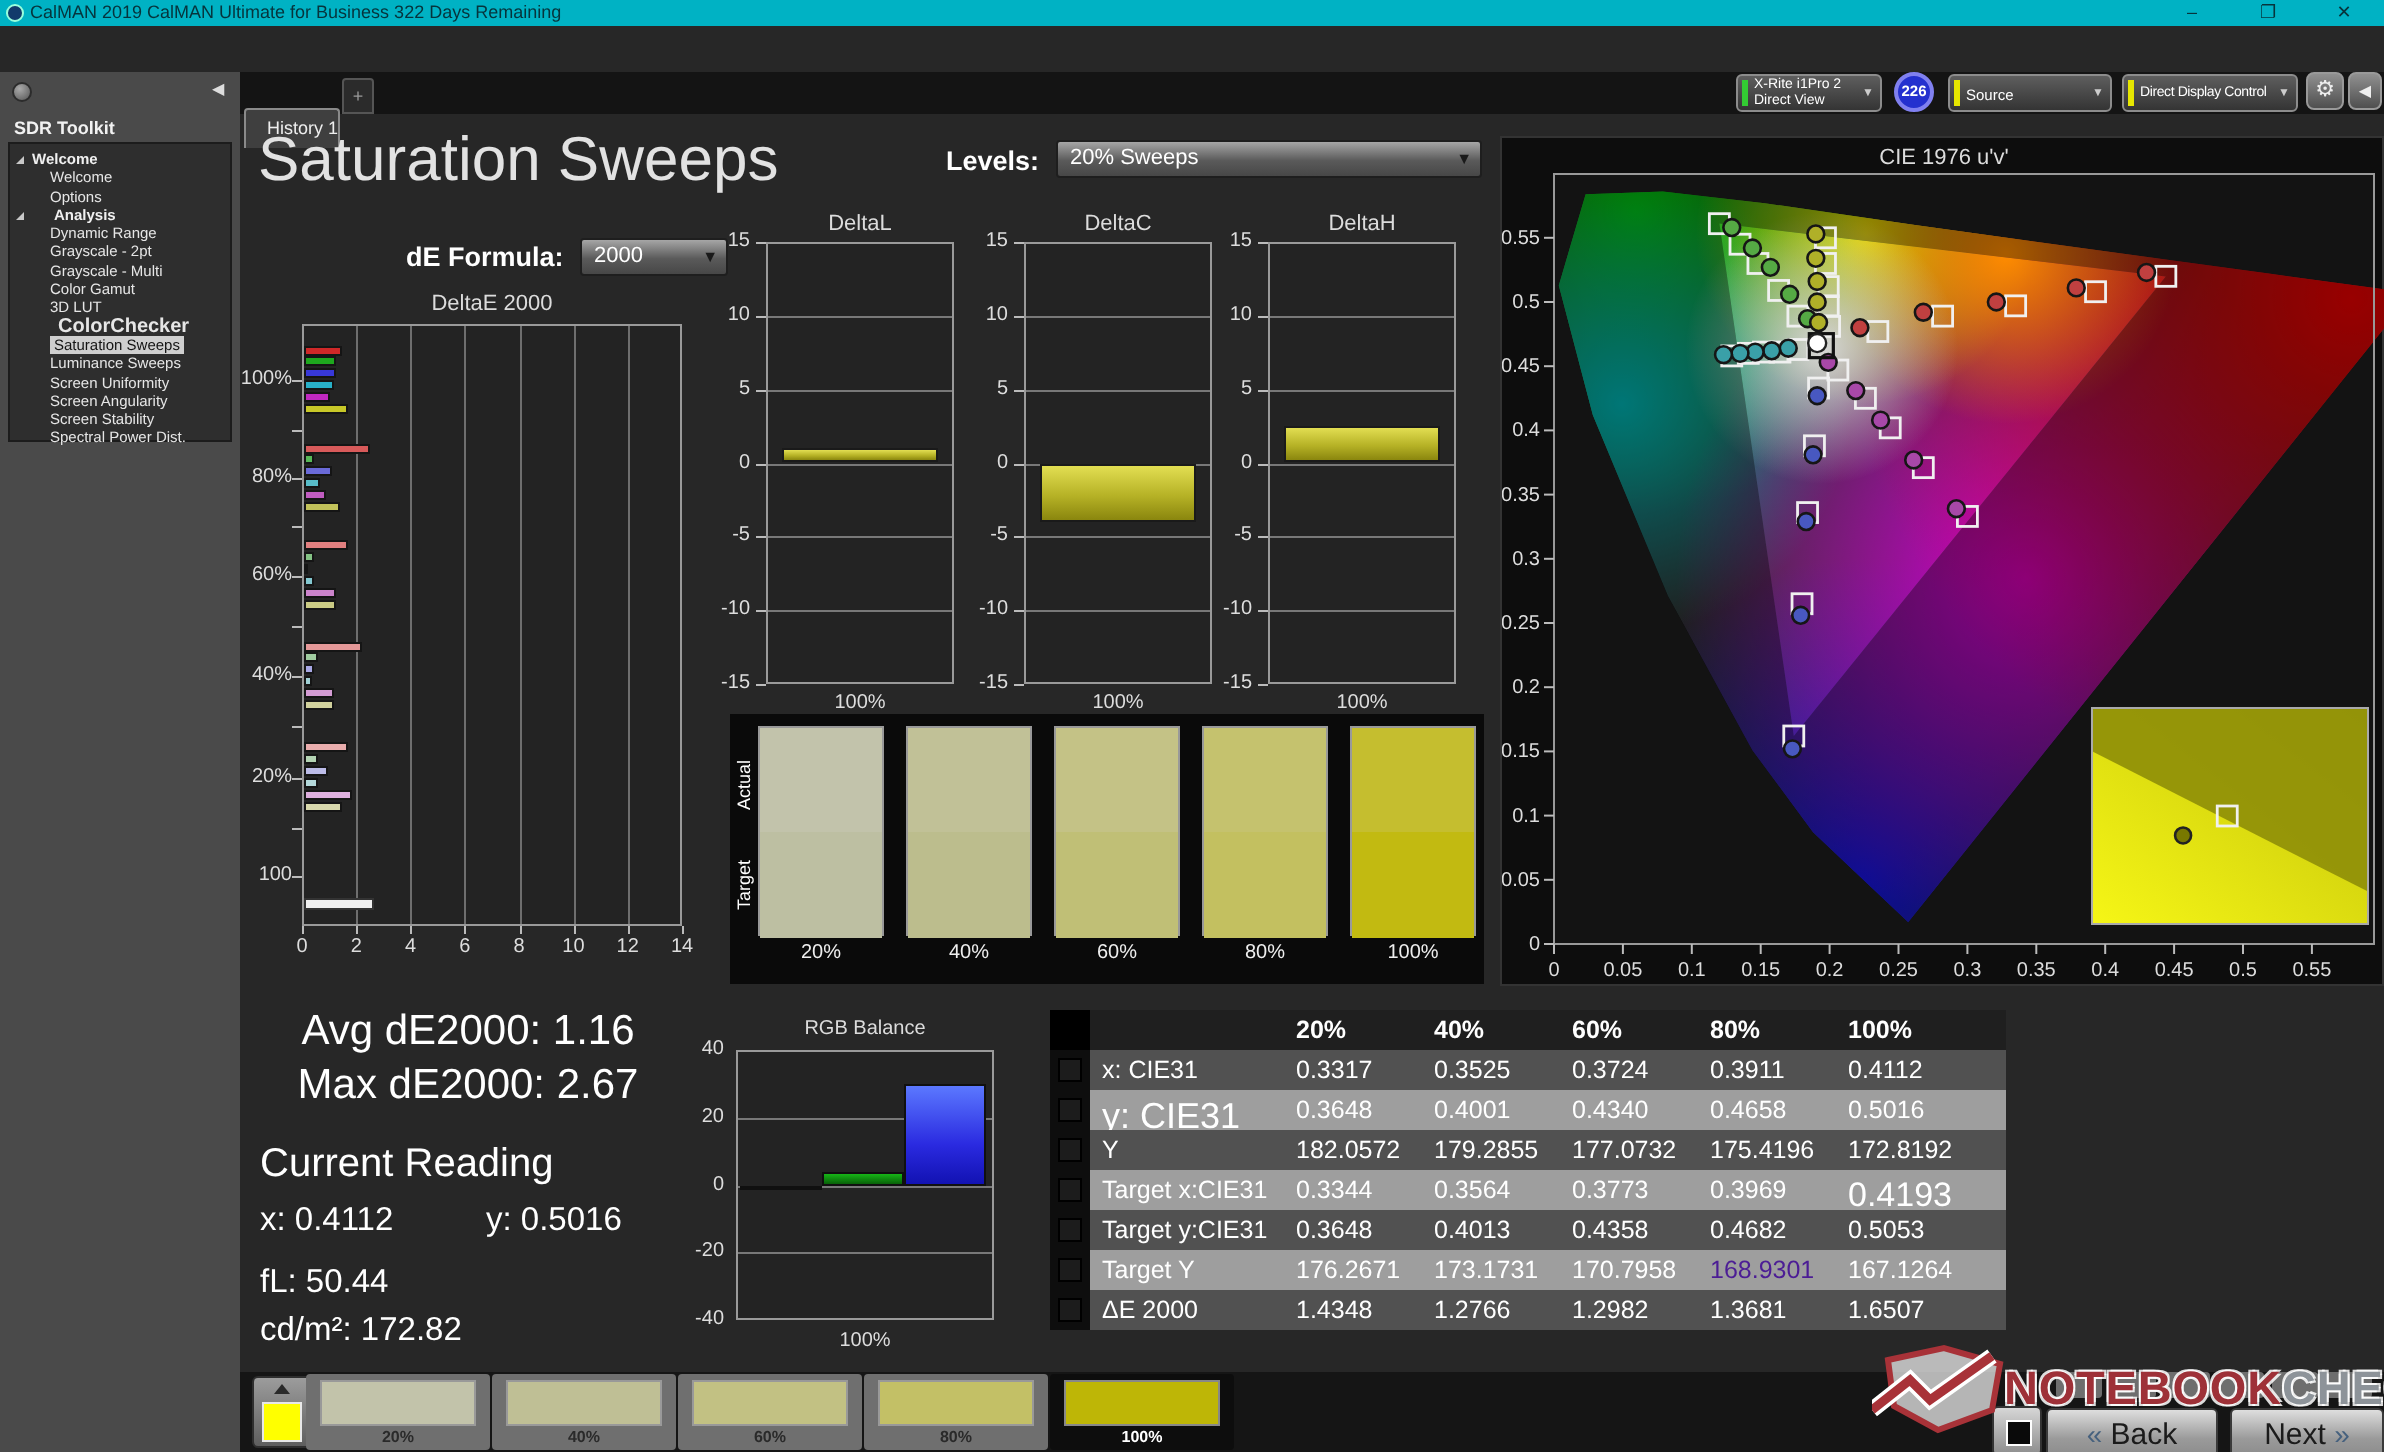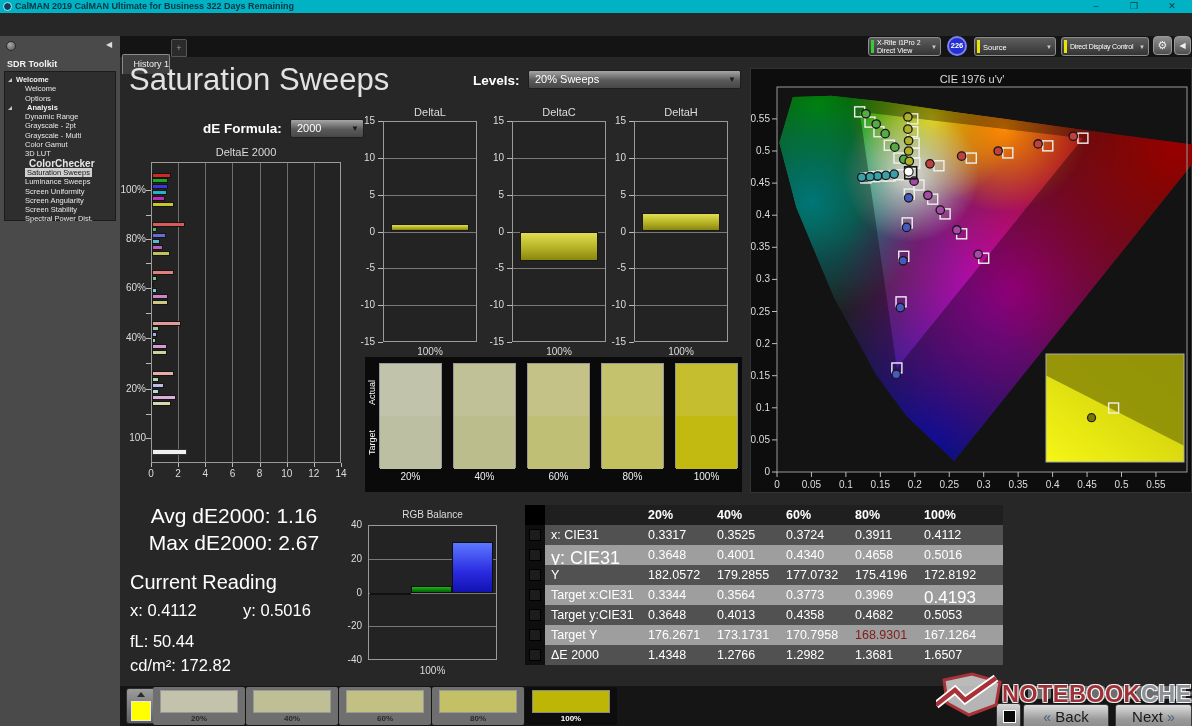--- a/index.html
+++ b/index.html
@@ -1,20 +1,20 @@
 <!DOCTYPE html>
 <html><head>
 <meta charset="utf-8">
 <style>
   html,body{margin:0;padding:0;background:#000;}
   #app{position:relative;width:1192px;height:726px;background:#272727;overflow:hidden;
        font-family:"Liberation Sans",sans-serif;-webkit-font-smoothing:antialiased;}
   
   .titlebar{position:absolute;left:0;top:0;width:1192px;height:13px;background:#00b2c4;}
-  .titlebar .apptitle{position:absolute;left:15px;top:1px;font-size:9px;color:#06343c;font-weight:bold;}
+  .titlebar .apptitle{position:absolute;left:15px;top:1px;font-size:9px;color:#06343c;font-weight:normal;}
   .cm-icon{position:absolute;left:3px;top:2px;width:9px;height:9px;border-radius:50%;background:#123a6b;border:1px solid #9fd;box-sizing:border-box;}
   .winbtn{position:absolute;top:0;width:16px;height:13px;text-align:center;font-size:9px;line-height:13px;color:#07343b;}
   .logo-row{position:absolute;left:0;top:13px;width:1192px;height:23px;background:#050505;}
   .calman-logo{position:absolute;left:2px;top:1px;width:114px;height:21px;border-radius:3px;
       background:linear-gradient(#f5293c,#c00f1f 60%,#a50d1a);display:flex;align-items:center;}
   .calman-logo .txt{color:#fff;font-weight:bold;font-size:16px;letter-spacing:.5px;padding-left:8px;}
   .calman-logo .drop{margin-left:6px;width:13px;height:13px;border-radius:50%;background:#d31223;border:1px solid #f88;
       color:#fff;font-size:7px;text-align:center;line-height:12px;}
   .rainbow{position:absolute;left:120px;top:7px;width:1072px;height:4px;
       background:linear-gradient(to right,#e8003c,#ff00a8 8%,#a000ff 18%,#5000ff 28%,#0048ff 38%,#00a8ff 48%,#00e8a8 58%,#58e800 68%,#c8e800 78%,#ffb400 88%,#ff5000 95%,#ff1400);}
@@ -460,21 +460,21 @@
         <div style="position: absolute; left: 399px; top: 3px; font-size: 12.5px; color: rgb(255, 255, 255);">0.5053</div>
       </div>
       <div style="position: absolute; left: 0px; top: 120px; width: 478px; height: 20px; background: rgb(158, 158, 158);">
         <div style="position: absolute; left: 0px; top: 0px; width: 20px; height: 20px; background: rgb(14, 14, 14);">
           <div style="position: absolute; left: 4px; top: 4px; width: 12px; height: 12px; background: rgb(28, 28, 28); border: 1px solid rgb(0, 0, 0); box-sizing: border-box;"></div>
         </div>
         <div style="position: absolute; left: 26px; top: 3px; font-size: 12.5px; color: rgb(255, 255, 255); white-space: nowrap;">Target Y</div>
         <div style="position: absolute; left: 123px; top: 3px; font-size: 12.5px; color: rgb(255, 255, 255);">176.2671</div>
         <div style="position: absolute; left: 192px; top: 3px; font-size: 12.5px; color: rgb(255, 255, 255);">173.1731</div>
         <div style="position: absolute; left: 261px; top: 3px; font-size: 12.5px; color: rgb(255, 255, 255);">170.7958</div>
-        <div style="position: absolute; left: 330px; top: 3px; font-size: 12.5px; color: #7f1d1d;">168.9301</div>
+        <div style="position: absolute; left: 330px; top: 3px; font-size: 12.5px; color: #4c1d95;">168.9301</div>
         <div style="position: absolute; left: 399px; top: 3px; font-size: 12.5px; color: rgb(255, 255, 255);">167.1264</div>
       </div>
       <div style="position: absolute; left: 0px; top: 140px; width: 478px; height: 20px; background: rgb(81, 81, 81);">
         <div style="position: absolute; left: 0px; top: 0px; width: 20px; height: 20px; background: rgb(14, 14, 14);">
           <div style="position: absolute; left: 4px; top: 4px; width: 12px; height: 12px; background: rgb(28, 28, 28); border: 1px solid rgb(0, 0, 0); box-sizing: border-box;"></div>
         </div>
         <div style="position: absolute; left: 26px; top: 3px; font-size: 12.5px; color: rgb(255, 255, 255); white-space: nowrap;">ΔE 2000</div>
         <div style="position: absolute; left: 123px; top: 3px; font-size: 12.5px; color: rgb(255, 255, 255);">1.4348</div>
         <div style="position: absolute; left: 192px; top: 3px; font-size: 12.5px; color: rgb(255, 255, 255);">1.2766</div>
         <div style="position: absolute; left: 261px; top: 3px; font-size: 12.5px; color: rgb(255, 255, 255);">1.2982</div>

